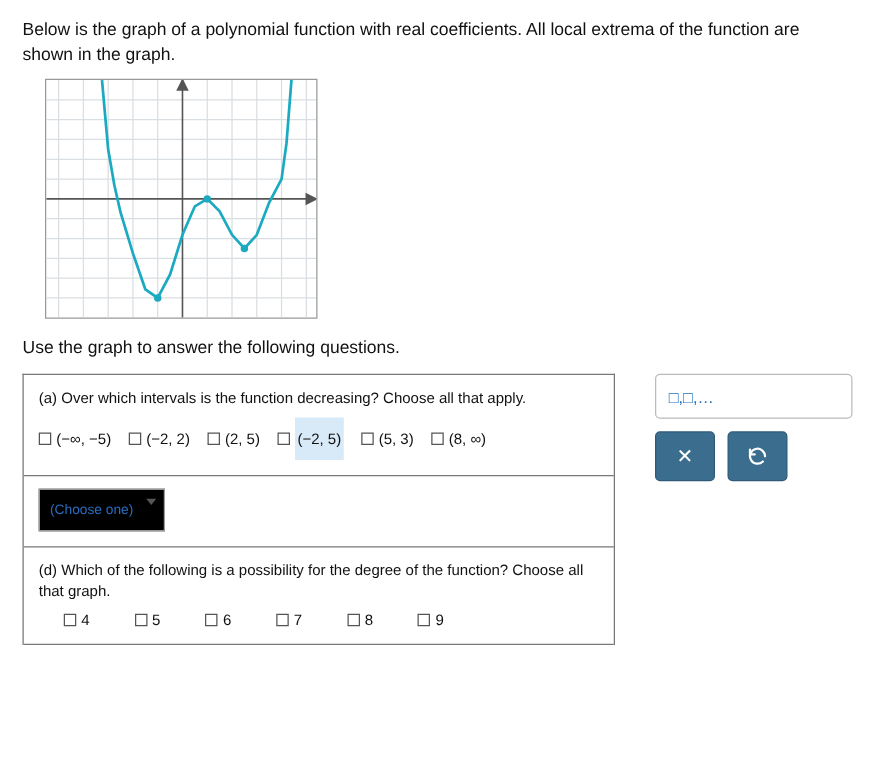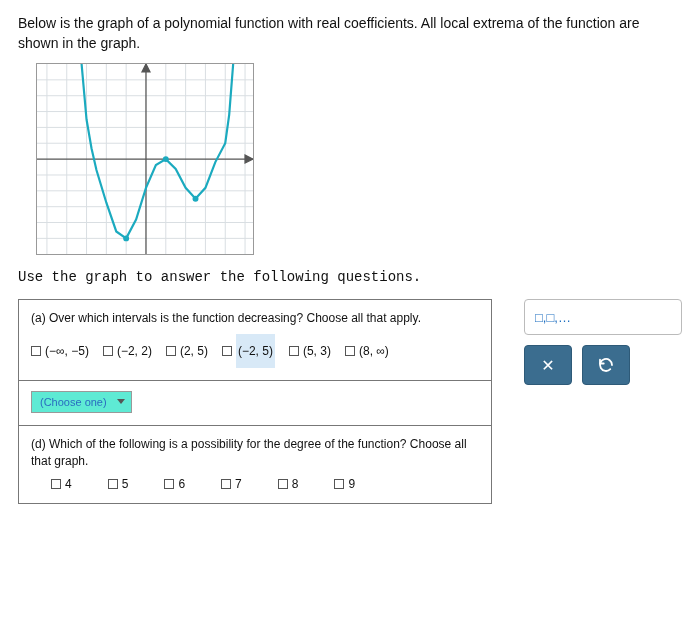--- a/index.html
+++ b/index.html
@@ -14,21 +14,21 @@
   }
   .intro { line-height: 1.4; margin-bottom: 10px; }
   .graph-box {
     width: 218px; height: 192px;
     border: 1px solid #999;
     position: relative;
     margin: 6px 0 14px 18px;
     background: #fff;
   }
   .graph-box svg { position:absolute; inset:0; }
-  .instruction { margin: 8px 0 14px 0; font-family: Liberation Mono, monospace; }
+  .instruction { margin: 8px 0 14px 0; }
 
   .main-row { display:flex; gap:32px; align-items:flex-start; }
   .qtable {
     border: 1px solid #777; border-bottom: none;
     width: 480px;
     font-size: 12px;
   }
   .qrow { border-bottom: 1px solid #777; padding: 10px 12px 12px 12px; }
   .qtext { margin-bottom: 8px; line-height: 1.35; }
   .opts { display:flex; flex-wrap:wrap; gap: 4px 14px; align-items:center; }
@@ -36,23 +36,23 @@
   .opt .box {
     width:10px; height:10px; border:1px solid #555; display:inline-block;
   }
   .highlight-interval { background:#d8e9f7; padding:10px 2px; }
   .blank-input {
     width: 18px; height: 24px; border:1px solid #2a6cc0;
     display:inline-block;
   }
   .choose-one {
     display:inline-flex; align-items:center;
-    border:1px solid #999; height:22px; padding:0 24px 0 8px;
+    border:1px solid #999; height:34px; padding:0 24px 0 8px;
     color:#2a6cc0; font-size:11px; position:relative;
-    background:#5eead4;
+    background:#000000;
   }
   .choose-one::after {
     content:""; position:absolute; right:6px; top:7px;
     border-left:4px solid transparent;
     border-right:4px solid transparent;
     border-top:5px solid #555;
   }
   .d-opts { display:flex; gap:36px; padding-left:20px; }
 
   .side { width: 160px; }

